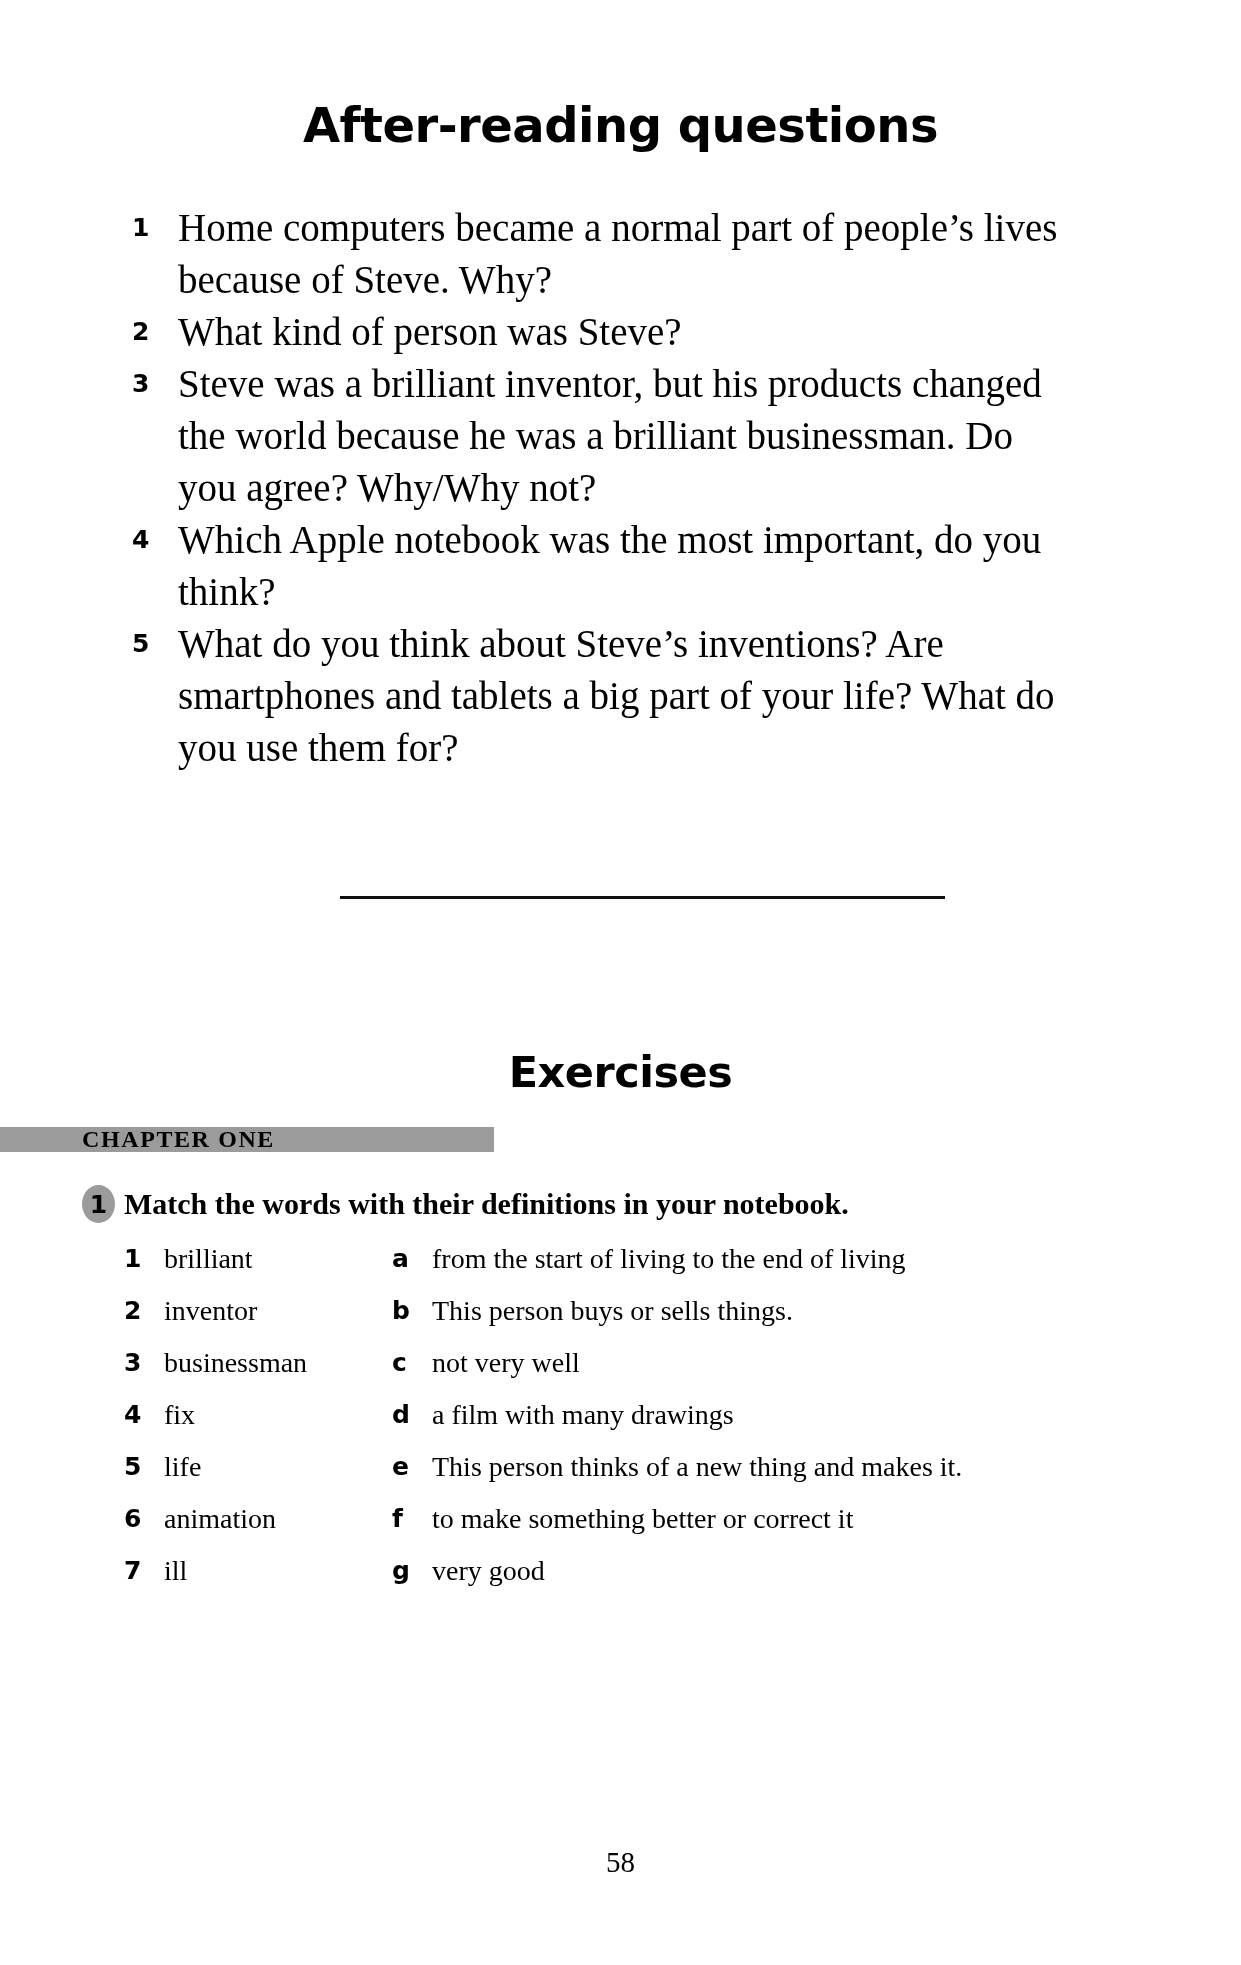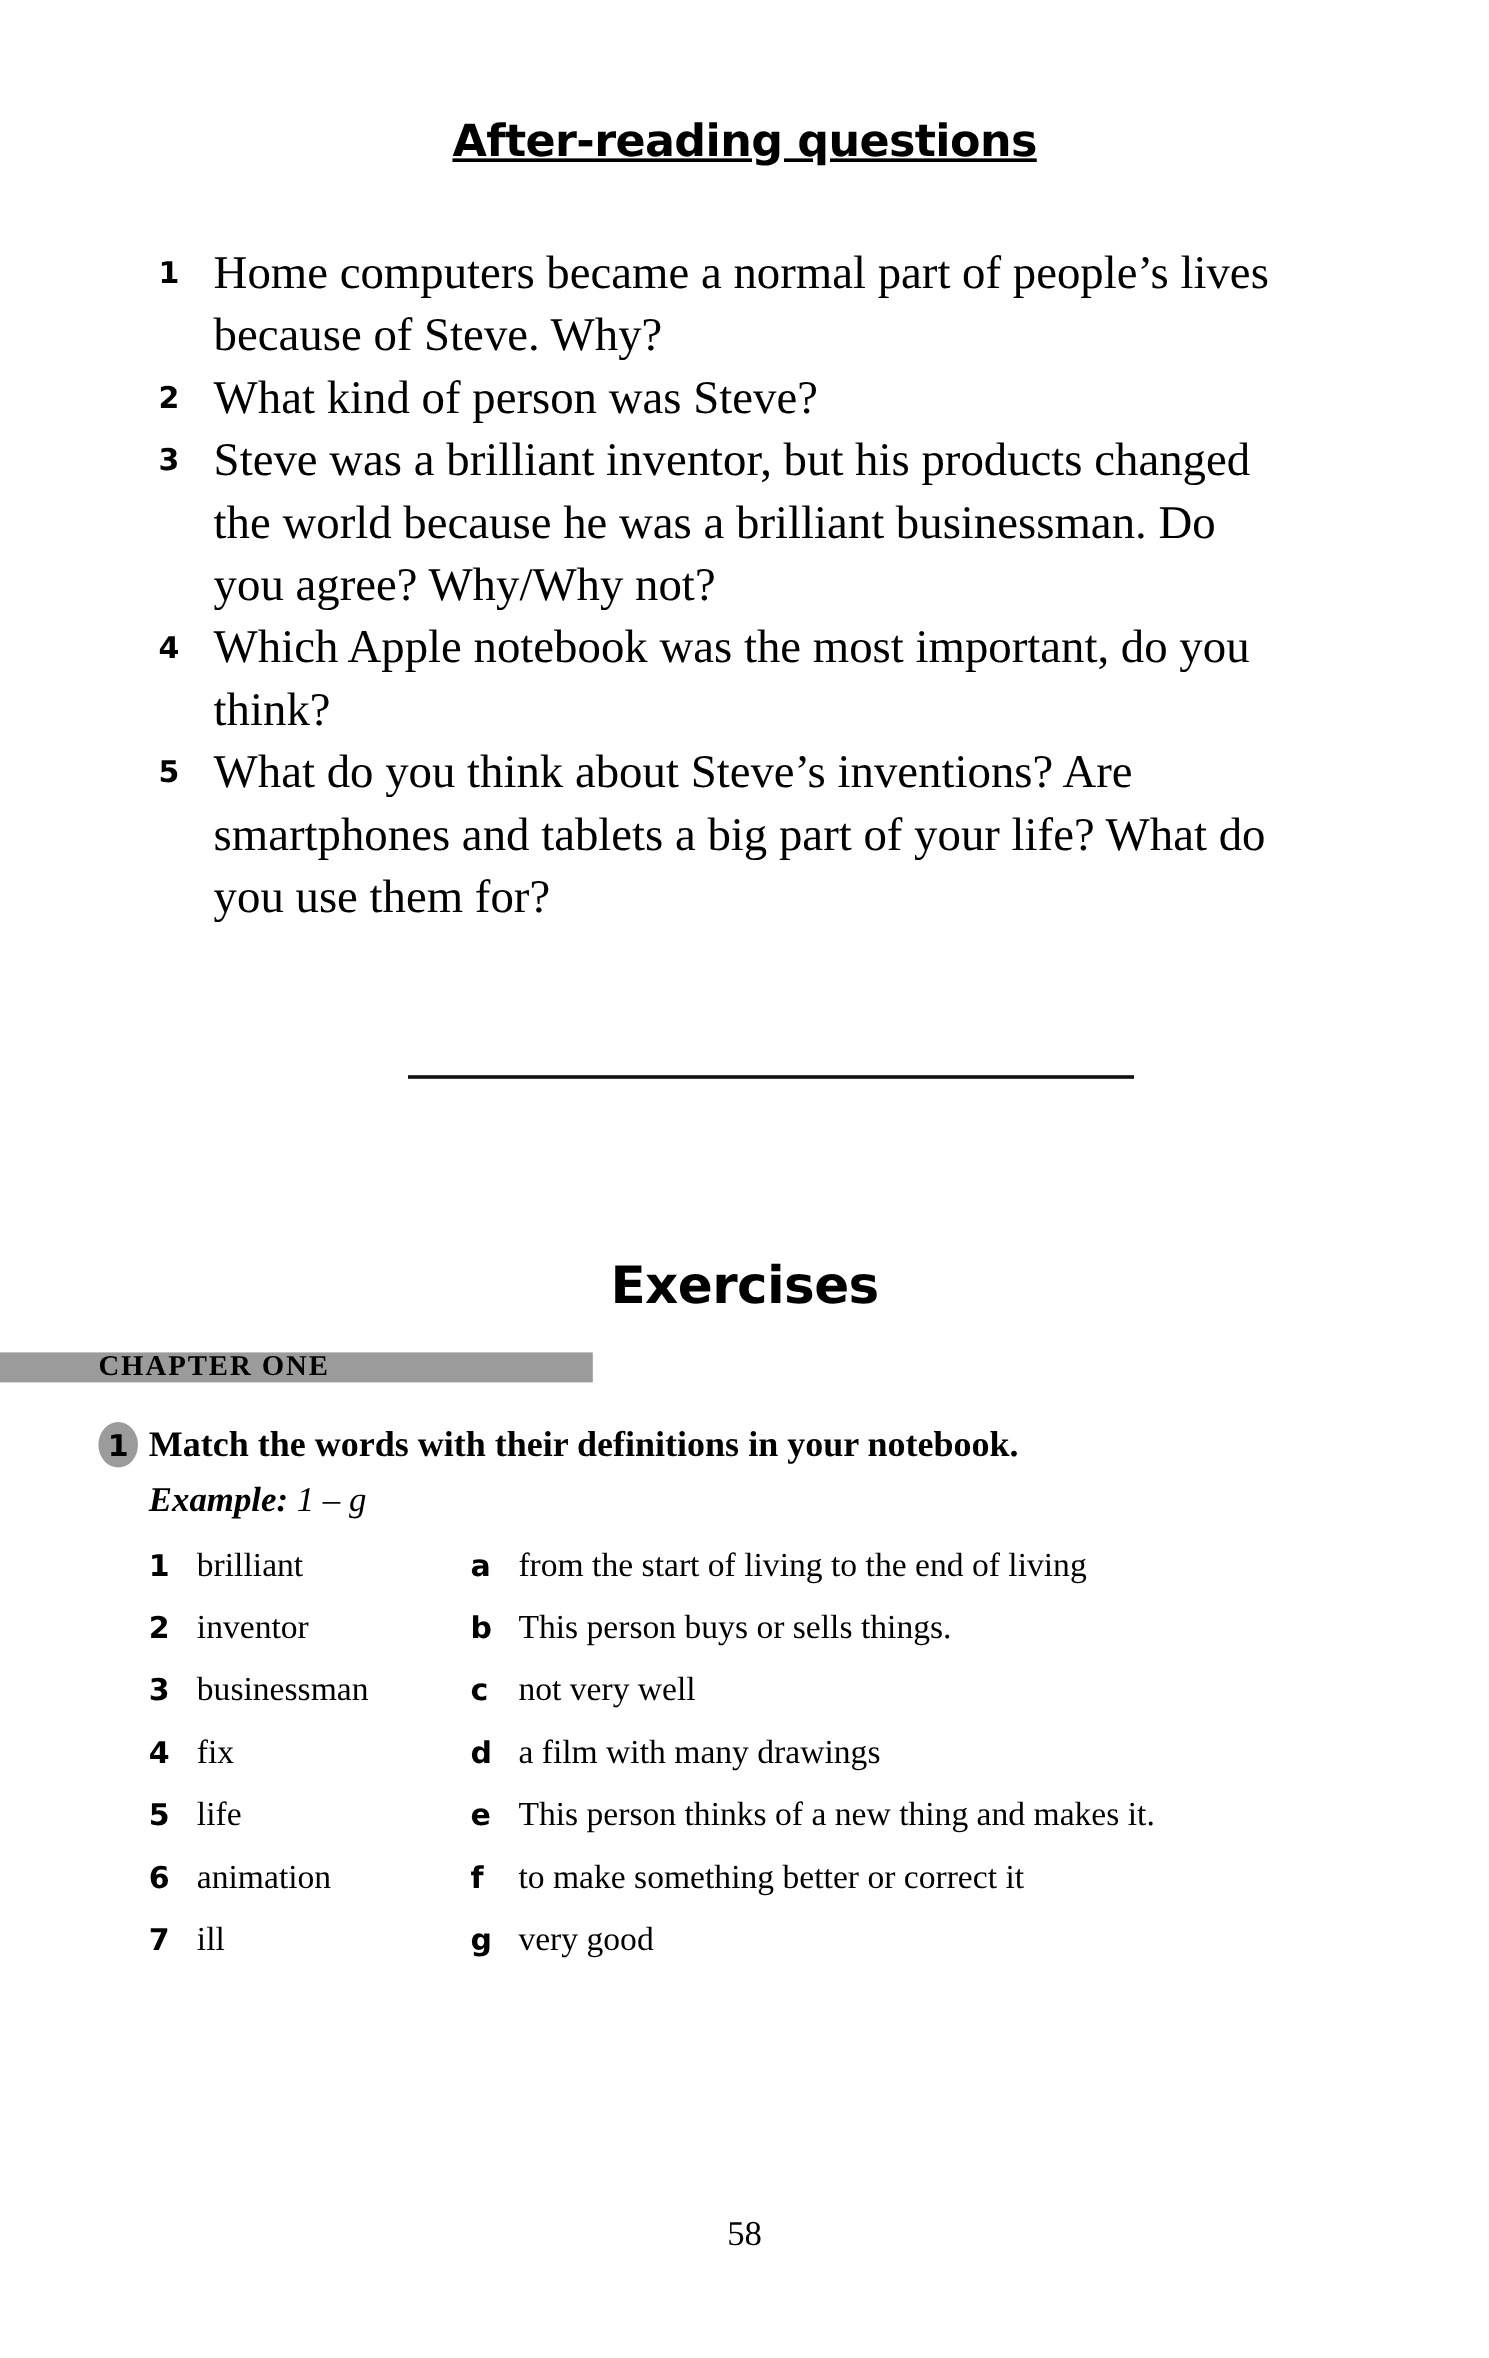--- a/index.html
+++ b/index.html
@@ -24,23 +24,22 @@
     font-weight: bold;
     text-align: center;
     letter-spacing: -0.5px;
     color: #000;
   }
   #after-reading-title {
     position: absolute;
     left: 0;
     right: 0;
     top: 68px;
-    font-size: 37px;
+    font-size: 48px;
     line-height: 50px;
-    text-decoration: underline;
   }
   #exercises-title {
     position: absolute;
     left: 0;
     right: 0;
     top: 1018px;
     font-size: 43px;
     line-height: 50px;
   }
 
@@ -232,24 +231,20 @@
     <span class="banner-label">CHAPTER ONE</span>
   </div>
 
   <div class="exercise-block">
 
     <div class="exercise-head">
       <span class="ex-badge">1</span>
       <span class="ex-instruction">Match the words with their definitions in your notebook.</span>
     </div>
 
-    <div class="ex-example">
-      <span class="ex-example-label">Example:</span>
-      <span class="ex-example-value">1 – g</span>
-    </div>
 
     <table class="match-table">
       <tbody>
         <tr>
           <td class="m-num">1</td>
           <td class="m-word">brilliant</td>
           <td class="m-letter">a</td>
           <td class="m-def">from the start of living to the end of living</td>
         </tr>
         <tr>

